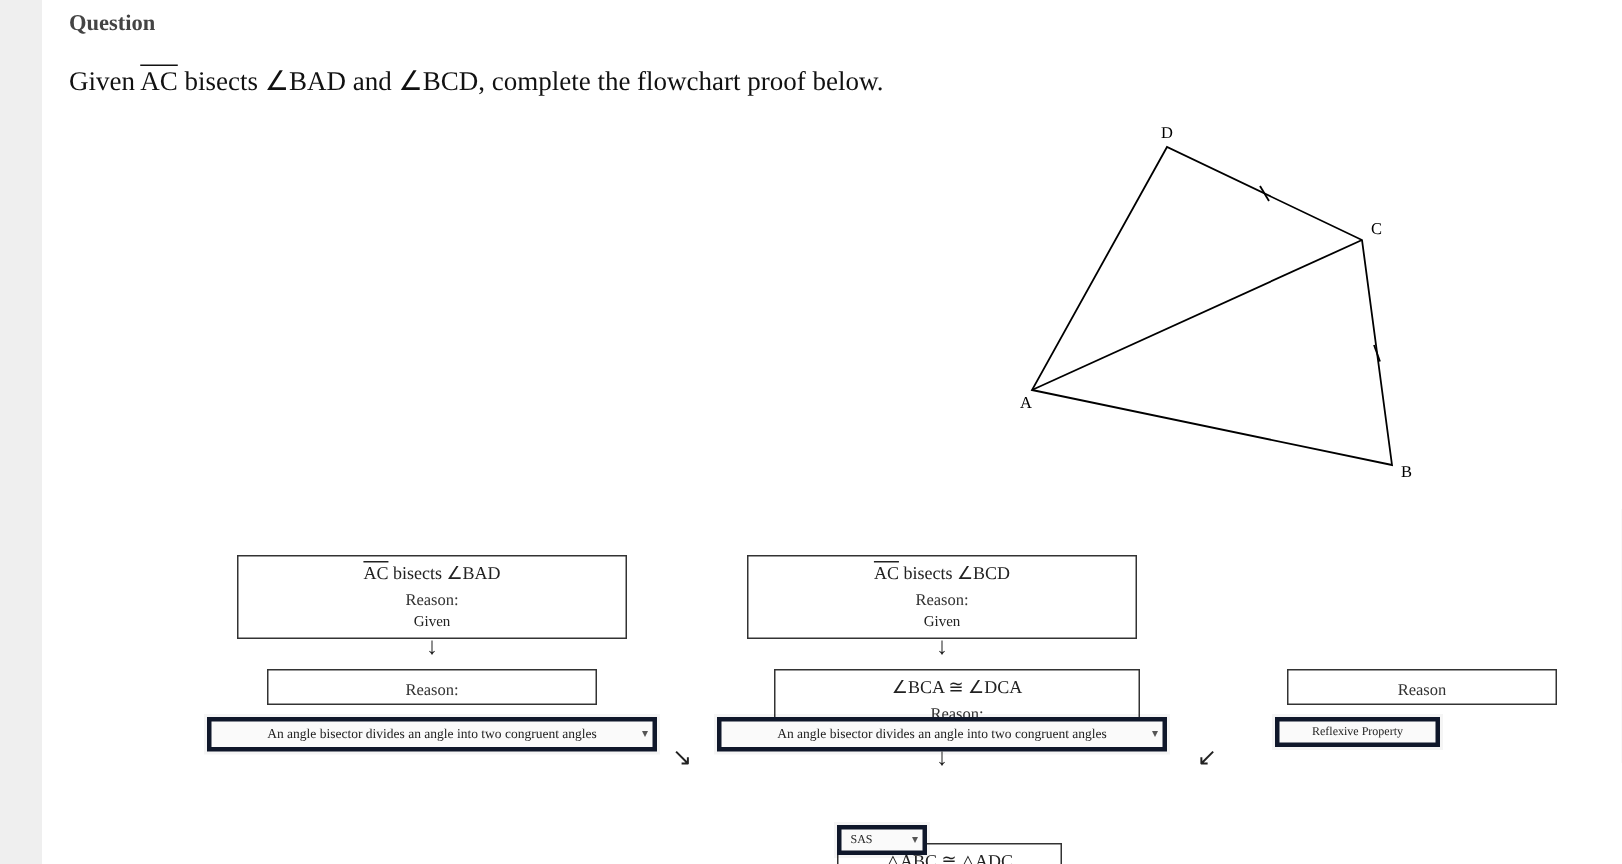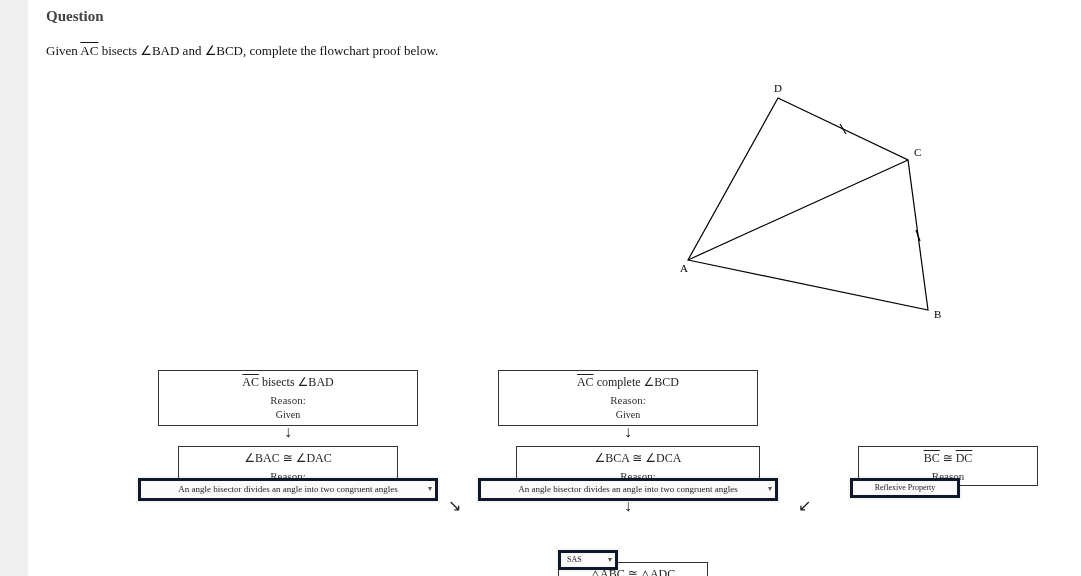--- a/index.html
+++ b/index.html
@@ -21,21 +21,21 @@
     height: 576px;
     position: relative;
     padding: 8px 18px 0 18px;
   }
   .header-label {
     font-size: 15px;
     font-weight: bold;
     color: #444;
   }
   .prompt {
-    font-size: 13px;
+    font-size: 18px;
     margin-top: 18px;
     color: #111;
   }
   .overline { text-decoration: overline; }
 
   
   .diagram {
     position: absolute;
     top: 80px;
     left: 640px;
@@ -133,51 +133,47 @@
     <div class="box" style="left:130px; top:0; width:260px;">
       <div class="stmt">
         <span class="overline">AC</span><span> bisects ∠BAD</span>
       </div>
       <div class="rlabel">Reason:</div>
       <div class="rval">Given</div>
     </div>
 
     <div class="box" style="left:470px; top:0; width:260px;">
       <div class="stmt">
-        <span class="overline">AC</span><span> complete ∠BCD</span>
+        <span class="overline">AC</span><span> bisects ∠BCD</span>
       </div>
       <div class="rlabel">Reason:</div>
       <div class="rval">Given</div>
     </div>
 
     <div class="arrow-down" style="left:253px; top:54px;">↓</div>
     <div class="arrow-down" style="left:593px; top:54px;">↓</div>
 
     <div class="box" style="left:150px; top:76px; width:220px; padding-bottom:2px;">
-      <div class="stmt">∠BAC ≅ ∠DAC</div>
       <div class="rlabel">Reason:</div>
     </div>
     <div class="reason-input" style="left:110px; top:108px; width:300px;">
       <span>An angle bisector divides an angle into two congruent angles</span>
       <span class="dropdown-mark">▾</span>
     </div>
 
     <div class="box" style="left:488px; top:76px; width:244px; padding-bottom:2px;">
       <div class="stmt">∠BCA ≅ ∠DCA</div>
       <div class="rlabel">Reason:</div>
     </div>
     <div class="reason-input" style="left:450px; top:108px; width:300px;">
       <span>An angle bisector divides an angle into two congruent angles</span>
       <span class="dropdown-mark">▾</span>
     </div>
 
     <div class="box" style="left:830px; top:76px; width:180px; padding-bottom:2px;">
-      <div class="stmt">
-        <span class="overline">BC</span><span> ≅ </span><span class="overline">DC</span>
-      </div>
       <div class="rlabel">Reason</div>
     </div>
     <div class="reason-input small" style="left:790px; top:108px; width:110px; text-align:center;margin-left:32px;">
       <span>Reflexive Property</span>
     </div>
 
     <div class="arrow-diag" style="left:420px; top:128px;">↘</div>
     <div class="arrow-down" style="left:593px; top:128px;">↓</div>
     <div class="arrow-diag" style="left:770px; top:128px;">↙</div>
 

